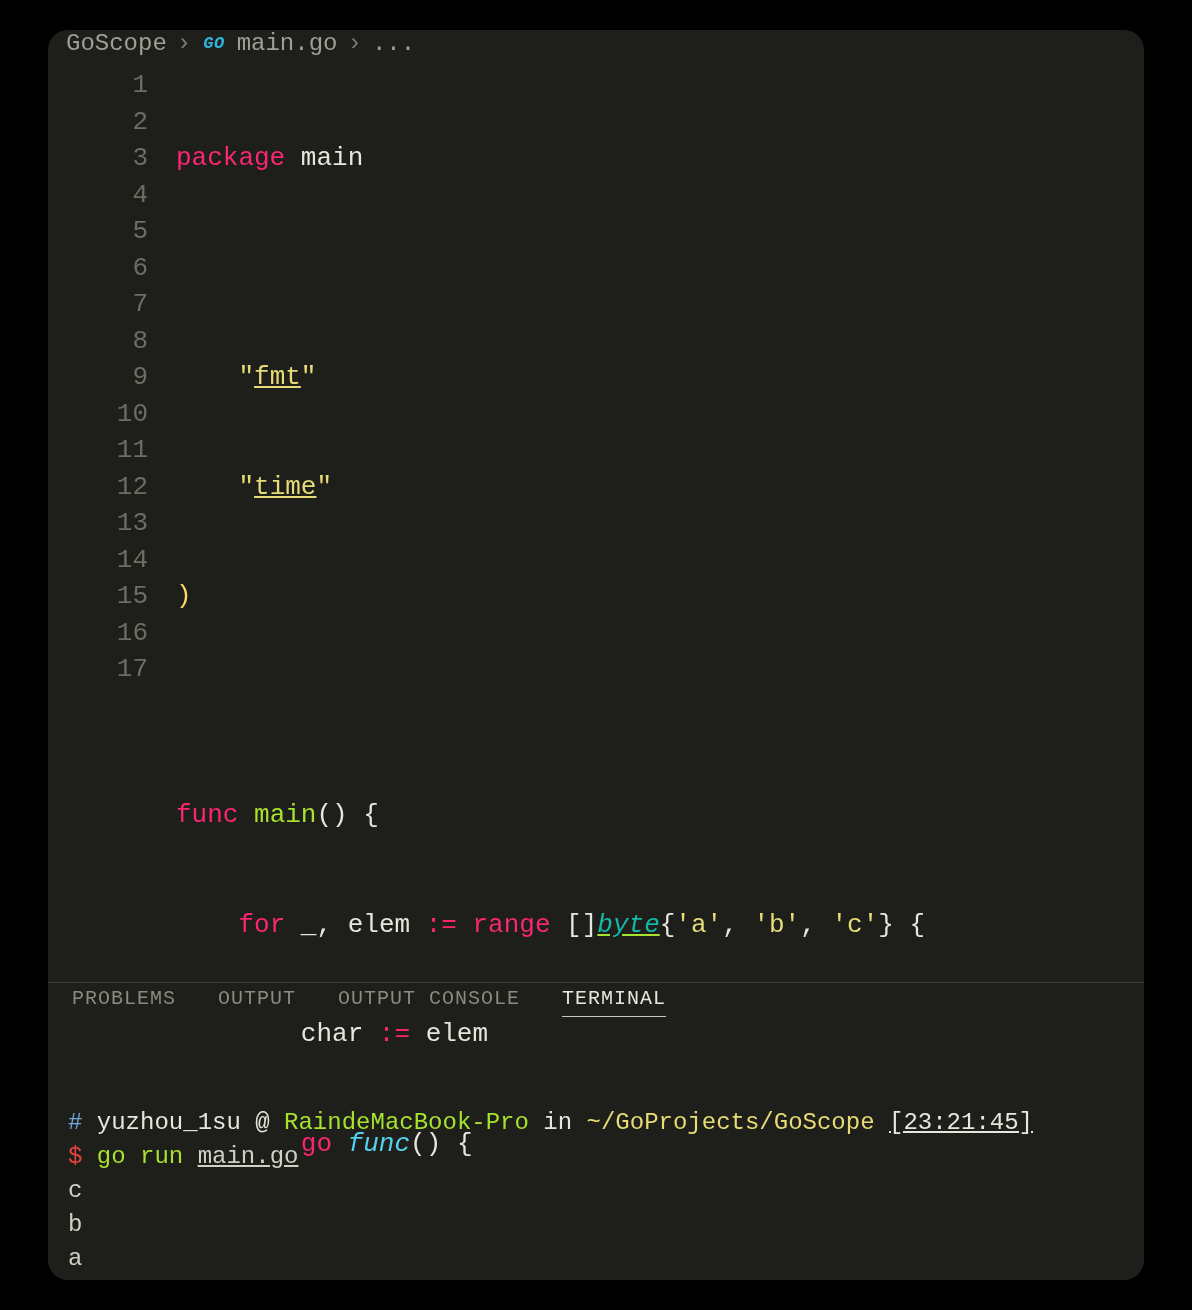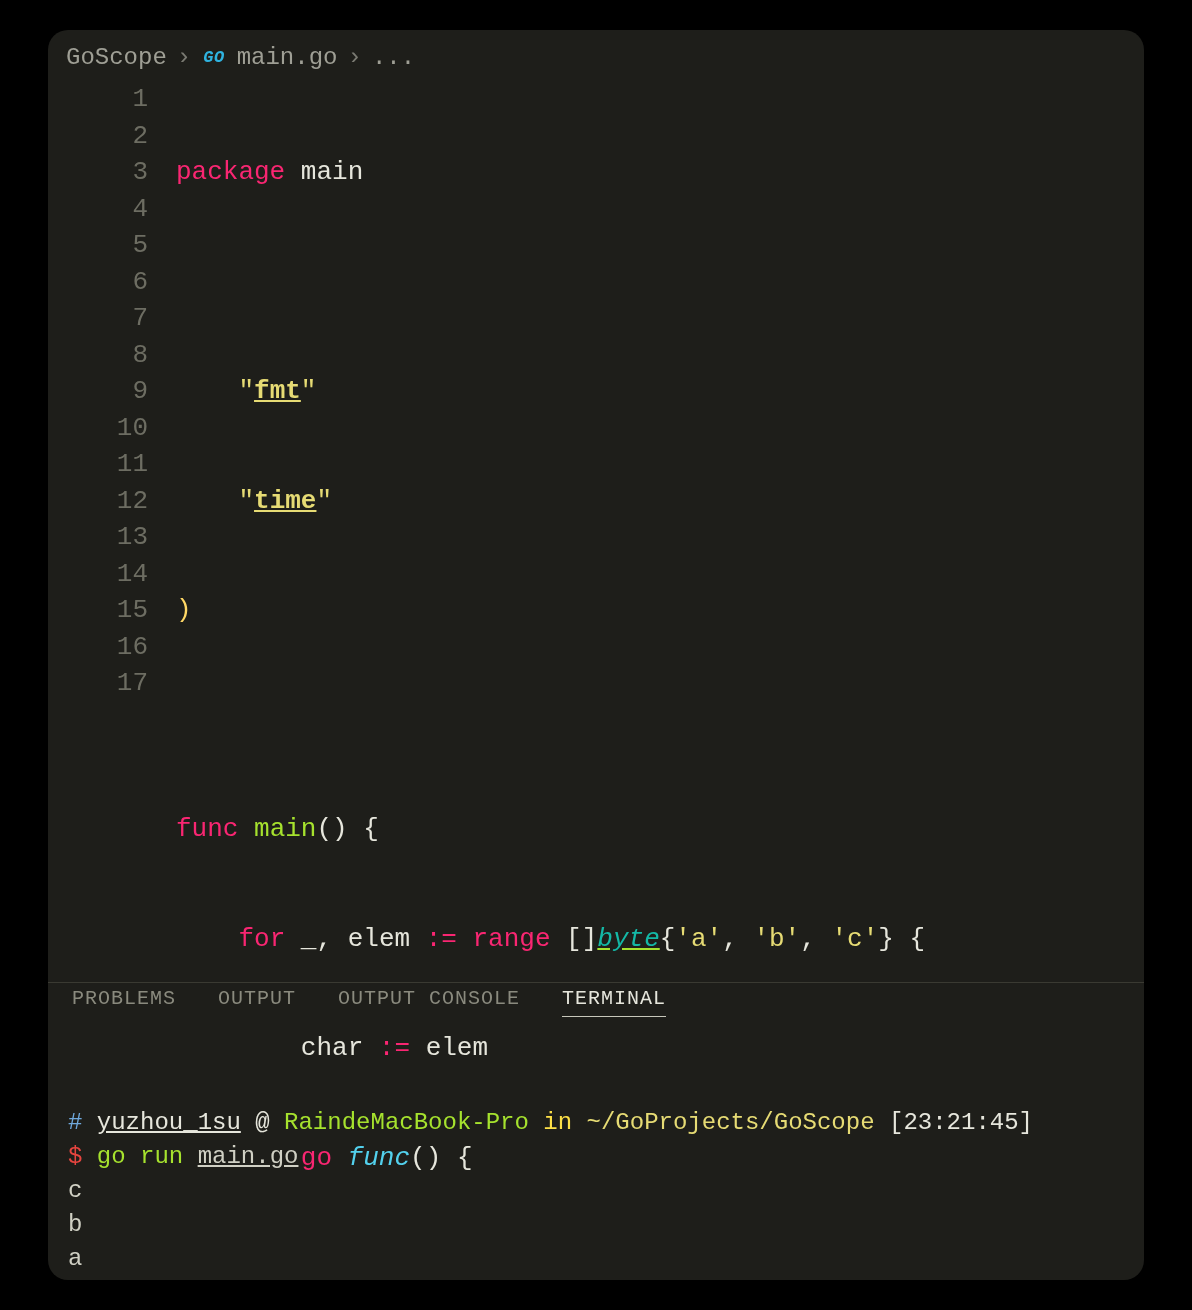--- a/index.html
+++ b/index.html
@@ -7,21 +7,21 @@
   .window {
     position: absolute;
     left: 48px; top: 30px;
     width: 1096px; height: 1250px;
     background: #1e1e1a;
     border-radius: 20px;
     overflow: hidden;
   }
   .breadcrumb {
     display: flex; align-items: center; gap: 10px;
-    padding: 14px 18px 10px 18px;
+    padding: 0 18px 10px 18px;
     font-size: 24px; color: #9f9f95;
   }
   .breadcrumb .sep { color: #7a7a72; }
   .go-badge {
     display: inline-flex; align-items: center; justify-content: center;
     font-weight: 700; font-size: 17px; letter-spacing: 0.5px;
     color: #2fb3e0; font-style: italic;
     padding: 0 2px;
   }
   .editor {
@@ -41,46 +41,46 @@
   .code .row { height: 36.5px; display: flex; align-items: center; text-align: center; }
 
   .kw    { color: #f92672; }
   .ident { color: #e6e6dc; }
   .fn    { color: #a6e22e; }
   .type  { color: #53d1ed; font-style: italic; }
   .typeu { color: #14b8a6; font-style: italic; text-decoration: underline; text-decoration-color:#a6e22e; }
   .punct { color: #e6e6dc; }
   .paren { color: #ffd866; }
   .str   { color: #e6db74; }
-  .stru  { color: #e6db74; text-decoration: underline; text-decoration-color:#e6db74;font-weight:bold; }
+  .stru  { color: #e6db74; text-decoration: underline; text-decoration-color:#e6db74; }
   .char  { color: #e6db74; }
 
   .panel-bar {
     position: absolute; left: 0; right: 0; top: 952px;
     border-top: 1px solid #3a3a32;
     display: flex; gap: 42px;
     padding: 4px 24px 14px 24px;
     font-size: 20px; letter-spacing: 1px;
   }
   .panel-tab { color: #8a8a7e; cursor: pointer; padding-bottom: 6px; }
   .panel-tab.active { color: #e6e6dc; border-bottom: 1px solid #c7c7bb; }
 
   .terminal {
     position: absolute; left: 0; right: 0; top: 1036px; bottom: 0;
     padding: 6px 20px;
     font-size: 24px; line-height: 34px; color: #d0d0c4;
     white-space: pre;
   }
   .t-hash  { color: #6fa8dc; }
-  .t-user  { color: #e6e6dc; text-decoration: underline; }
+  .t-user  { color: #e6e6dc; }
   .t-at    { color: #e6e6dc; }
   .t-host  { color: #a6e22e; }
-  .t-in    { color: #fde047; }
+  .t-in    { color: #e5e5e5; }
   .t-path  { color: #e6db74; text-align: center; }
-  .t-time  { color: #e6e6dc; }
+  .t-time  { color: #e6e6dc; text-decoration: underline; }
   .t-dollar{ color: #e6453f; }
   .t-cmd   { color: #a6e22e; }
   .t-arg   { color: #d0d0c4; text-decoration: underline; }
   .t-out   { color: #d0d0c4; }
 </style>
 </head>
 <body>
 
 <div class="window">
 

